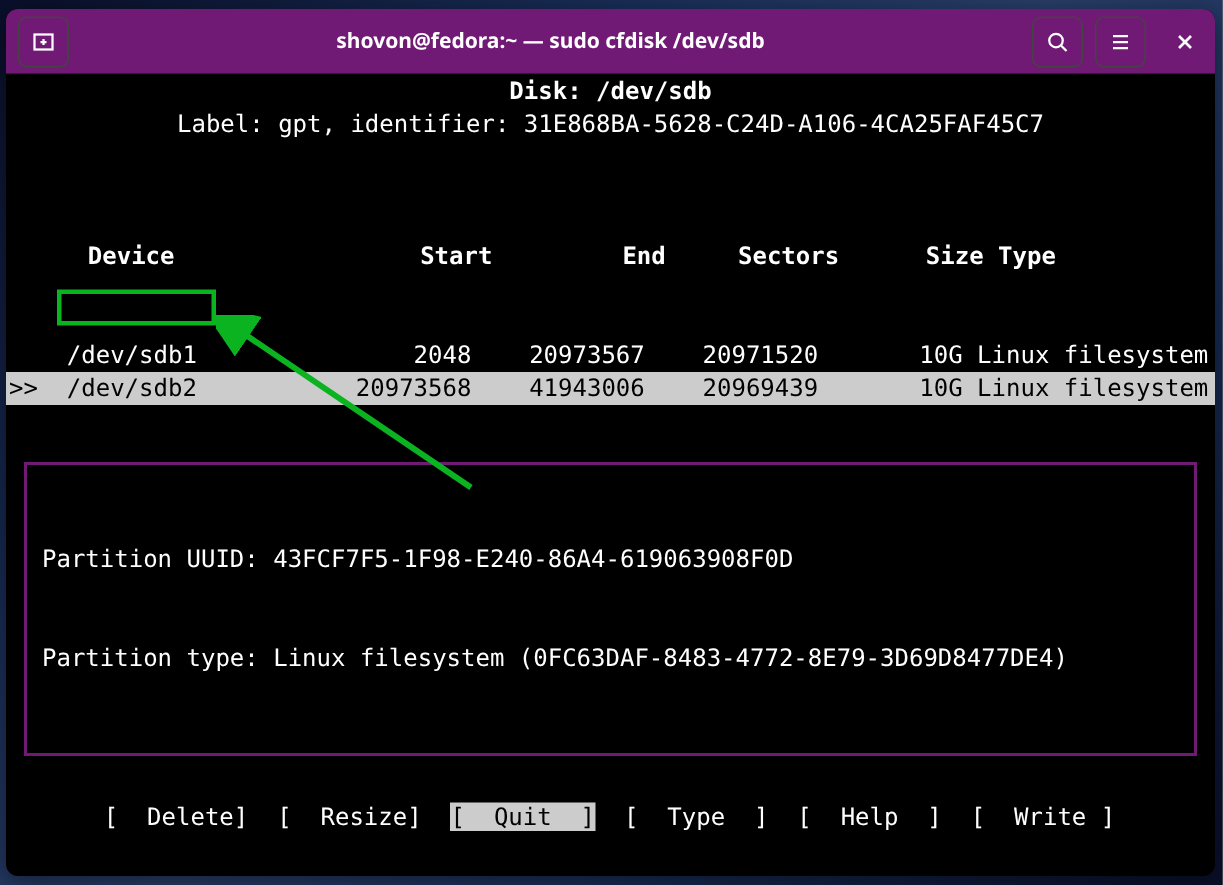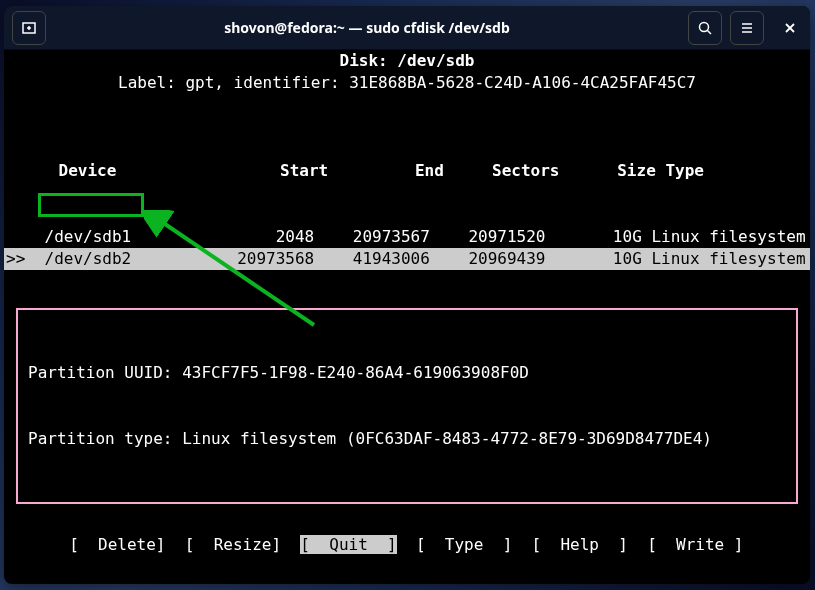--- a/index.html
+++ b/index.html
@@ -17,21 +17,21 @@
       left: 4px;
       width: 806px;
       height: 578px;
       background: #000;
       border-radius: 8px;
       overflow: hidden;
       box-shadow: 0 4px 20px rgba(0,0,0,0.5);
     }
     .titlebar {
       height: 44px;
-      background: #0f172a;
+      background: #701a75;
       display: flex;
       align-items: center;
       padding: 4px 8px;
       border-bottom: 1px solid #0a0a0a;
     }
     .titlebar-btn {
       width: 34px;
       height: 34px;
       border-radius: 6px;
       border: 1px solid #444;
@@ -74,37 +74,36 @@
       white-space: pre;
     }
     .header-line.bold b { font-weight: bold; }
     .table-area {
       margin-top: 22px;
       white-space: pre;
       font-family: monospace;
     }
     .table-header {
       font-weight: bold;
-      padding: 0 2px;
-      margin-left: 14px;
+      padding: 0 16px;
     }
     .table-row {
       padding: 0 2px;
     }
     .table-row.selected {
       background: #cccccc;
       color: #000;
       position: relative;
     }
     .info-box {
       position: absolute;
       bottom: 80px;
       left: 12px;
       right: 12px;
-      border: 2px solid #f9a8d4;
+      border: 2px solid #701a75;
       padding: 8px 10px;
       white-space: pre;
       font-family: monospace;
       font-size: 16px;
       line-height: 22px;
     }
     .menu-area {
       position: absolute;
       bottom: 28px;
       left: 0;

